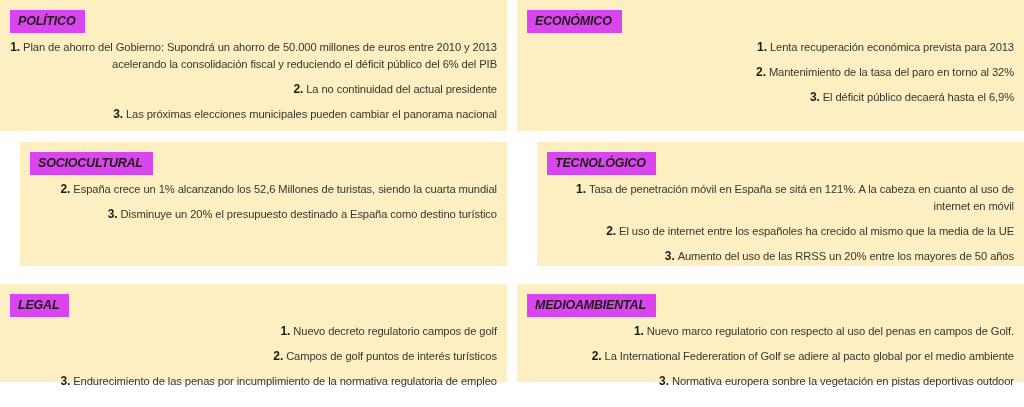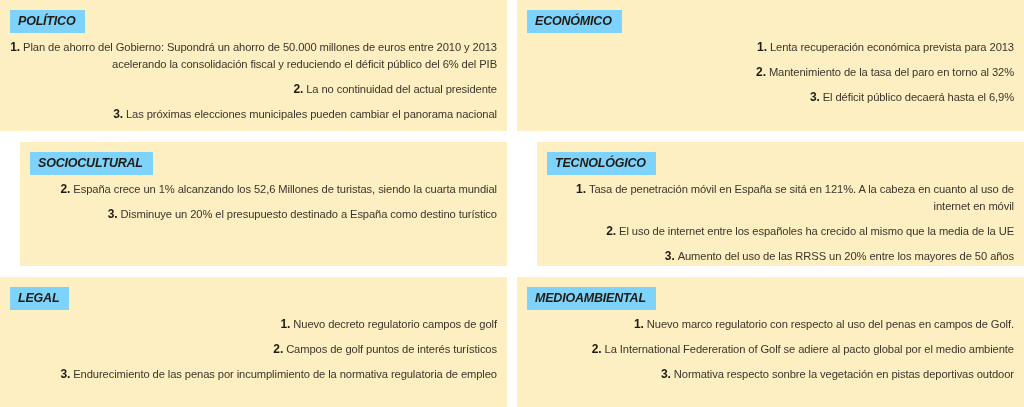--- a/index.html
+++ b/index.html
@@ -23,30 +23,30 @@
       height: 407px;
       display: grid;
       grid-template-columns: 507px 507px;
       grid-template-rows: 131px 125px 130px;
       column-gap: 10px;
       row-gap: 10px;
       padding-top: 0;
       box-sizing: border-box;
     }
     .grid .panel:nth-child(3), .grid .panel:nth-child(4) { margin-top: 1px; margin-left: 20px; }
-    .grid .panel:nth-child(5), .grid .panel:nth-child(6) { margin-top: 1px; height: 130px; }
+    .grid .panel:nth-child(5), .grid .panel:nth-child(6) { margin-top: 8px; height: 98px; }
     .panel {
       background: #fdefc2;
       position: relative;
       box-sizing: border-box;
       padding: 10px 10px 0 10px;
     }
     .tag {
       display: inline-block;
-      background: #7dd3fc;
+      background: #d946ef;
       padding: 4px 10px 4px 8px;
       height: 23px;
       box-sizing: border-box;
       font-weight: bold;
       font-style: italic;
       font-size: 12.5px;
       line-height: 15px;
       color: #1f1b12;
       letter-spacing: -0.2px;
     }
@@ -117,17 +117,17 @@
       <li class="item"><span class="num">2.</span><span>Campos de golf puntos de interés turísticos</span></li>
       <li class="item"><span class="num">3.</span><span>Endurecimiento de las penas por incumplimiento de la normativa regulatoria de empleo</span></li>
     </ul>
   </section>
 
   <section class="panel">
     <div class="tag">MEDIOAMBIENTAL</div>
     <ul class="items">
       <li class="item"><span class="num">1.</span><span>Nuevo marco regulatorio con respecto al uso del penas en campos de Golf.</span></li>
       <li class="item"><span class="num">2.</span><span>La International Federeration of Golf se adiere al pacto global por el medio ambiente</span></li>
-      <li class="item"><span class="num">3.</span><span>Normativa respecto sonbre la vegetación en pistas deportivas outdoor</span></li>
+      <li class="item"><span class="num">3.</span><span>Normativa europera sonbre la vegetación en pistas deportivas outdoor</span></li>
     </ul>
   </section>
 
 </div>
 
 </body></html>

